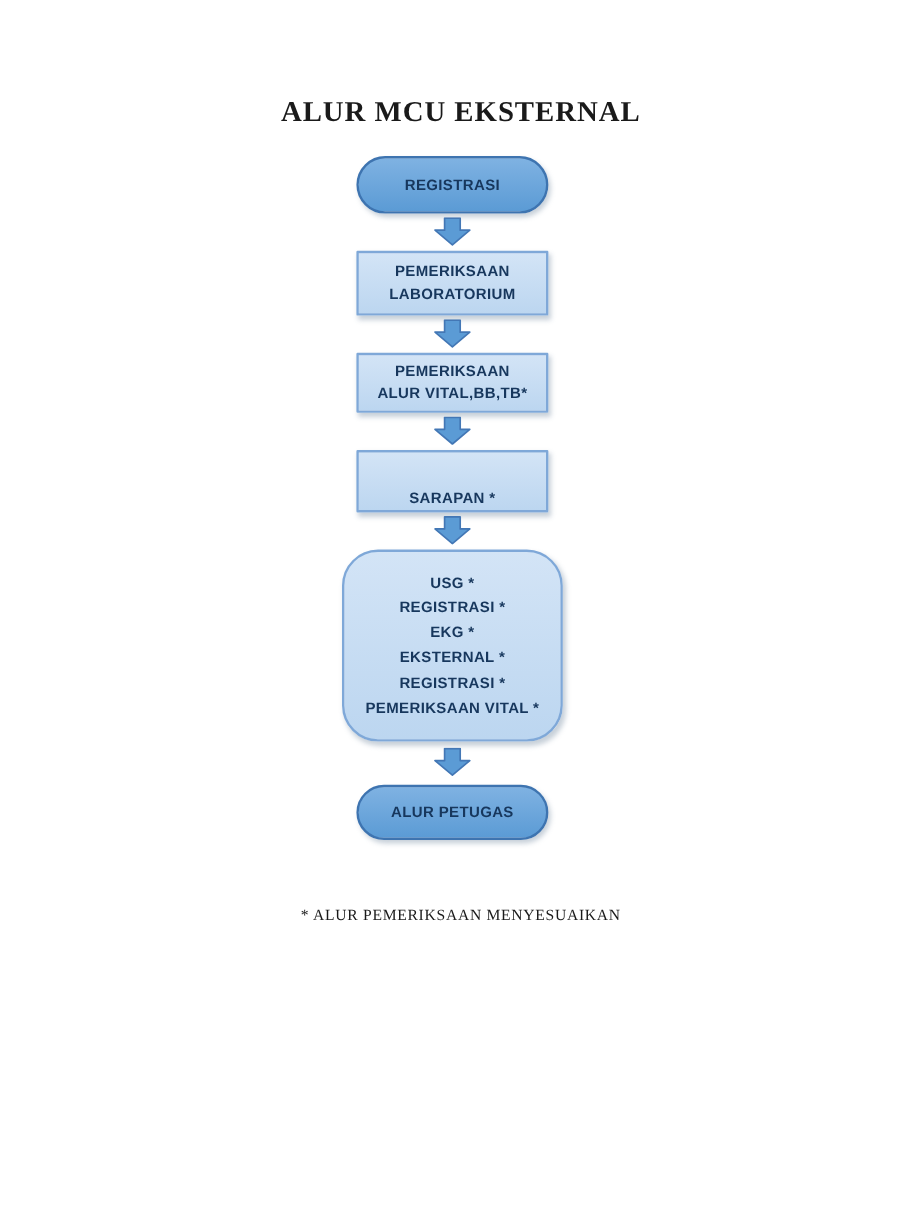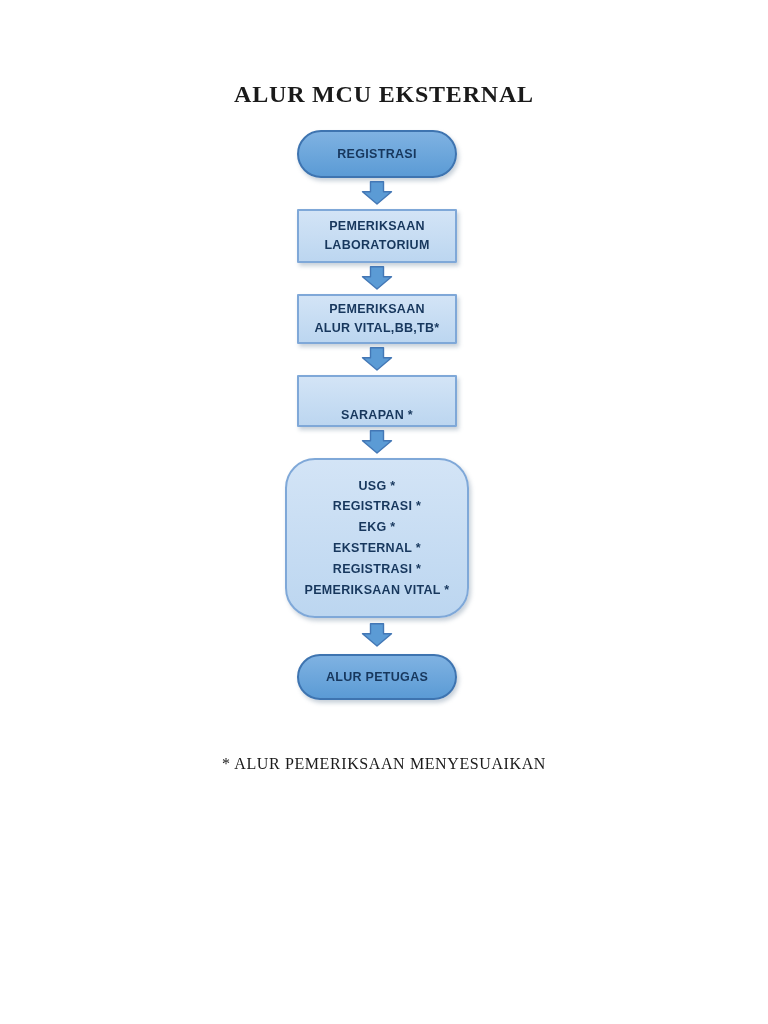--- a/index.html
+++ b/index.html
@@ -65,21 +65,21 @@
   .n4 { height: 160px; }
   .n5 { height: 46px; border-radius: 23px; }
   .arrow { margin: 3px 0 4px 0; display: block; }
   .arrow.a5 { margin: 5px 0 7px 0; }
   .footnote {
     position: absolute;
     top: 755px; left: 0; width: 768px;
     text-align: center;
     font-family: "Liberation Serif", serif;
     font-weight: normal;
-    font-size: 16px;
+    font-size: 13px;
     letter-spacing: 0.6px;
     color: var(--page-text, #1a1a1a);
   }
 </style>
 </head>
 <body>
 
 <div class="page">
   <div class="doc-title">ALUR MCU EKSTERNAL</div>
   <div class="flow" id="flow">

